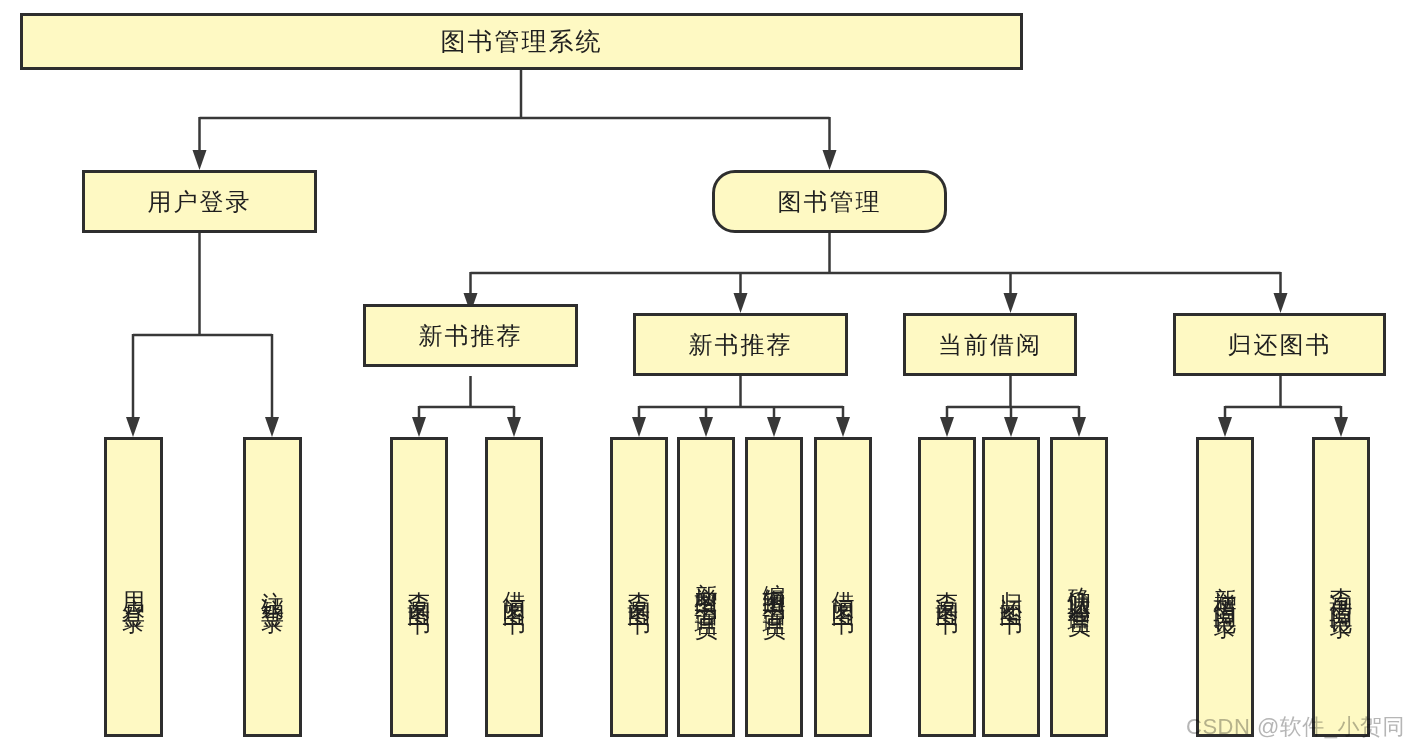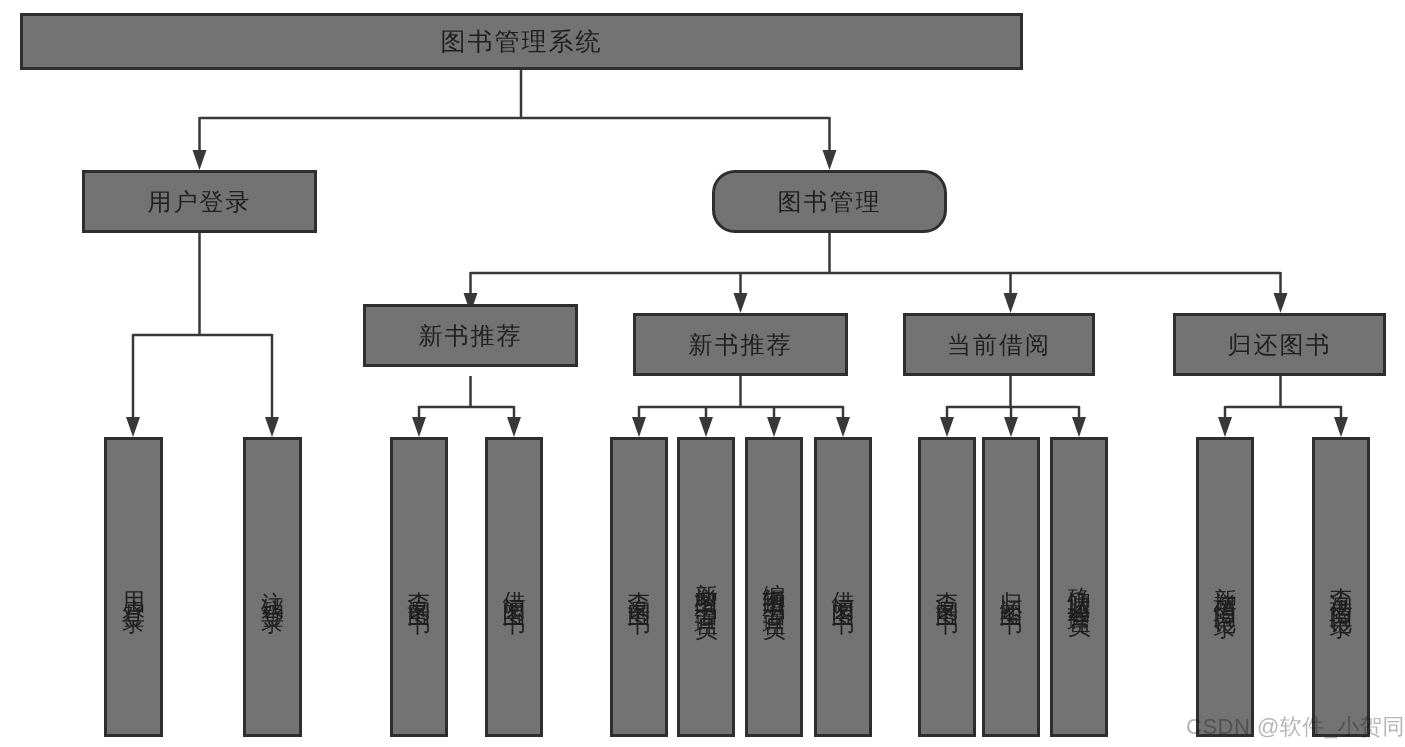--- a/index.html
+++ b/index.html
@@ -10,21 +10,21 @@
     overflow: hidden;
   }
   #connectors {
     position: absolute; left: 0; top: 0; width: 1405px; height: 747px;
     z-index: 0;
   }
   .box {
     position: absolute;
     box-sizing: border-box;
     border: 3px solid #2e2e2e;
-    background: #737373;
+    background: #fef9c3;
     display: flex; align-items: center; justify-content: center;
     color: #1f1f1f;
     font-size: 24px;
     letter-spacing: 2px;
     z-index: 1;
     white-space: nowrap;
   }
   .leaf {
     writing-mode: vertical-rl;
     font-size: 23px;
@@ -118,21 +118,21 @@
   </g>
 </svg>
 
 <div class="box" style="left:20px; top:13px; width:1003px; height:57px; font-size:25px;">图书管理系统</div>
 
 <div class="box" style="left:82px; top:170px; width:235px; height:63px;">用户登录</div>
 <div class="box" style="left:712px; top:170px; width:235px; height:63px;border-radius:23px;">图书管理</div>
 
 <div class="box" style="left:363px; top:304px; width:215px; height:63px;">新书推荐</div>
 <div class="box" style="left:633px; top:313px; width:215px; height:63px;">新书推荐</div>
-<div class="box" style="left:903px; top:313px; width:192px; height:63px;">当前借阅</div>
+<div class="box" style="left:903px; top:313px; width:174px; height:63px;">当前借阅</div>
 <div class="box" style="left:1173px; top:313px; width:213px; height:63px;">归还图书</div>
 
 <div class="box leaf" style="left:104px; top:437px; width:59px; height:300px;">用户登录</div>
 <div class="box leaf" style="left:243px; top:437px; width:59px; height:300px;">注销登录</div>
 
 <div class="box leaf" style="left:390px; top:437px; width:58px; height:300px;">查询图书</div>
 <div class="box leaf" style="left:485px; top:437px; width:58px; height:300px;">借阅图书</div>
 
 <div class="box leaf" style="left:610px; top:437px; width:58px; height:300px;">查询图书</div>
 <div class="box leaf" style="left:677px; top:437px; width:58px; height:300px; letter-spacing:5px;">新增图书（管理员）</div>

